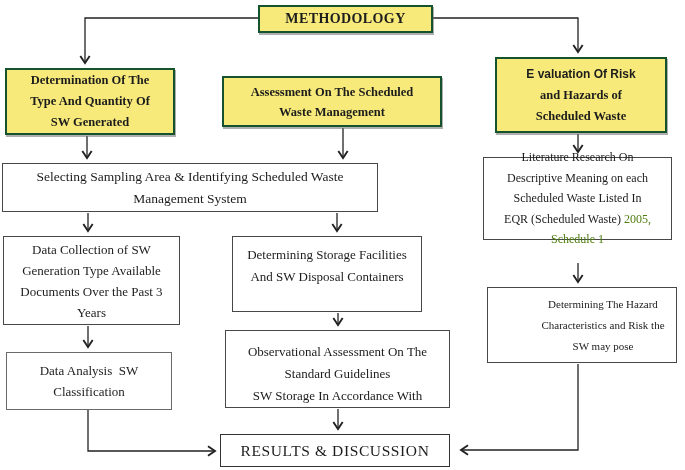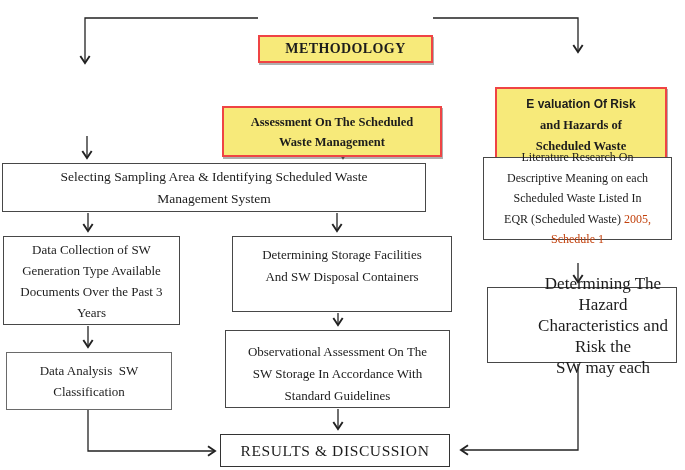--- a/index.html
+++ b/index.html
@@ -17,46 +17,45 @@
     position: absolute;
     box-sizing: border-box;
     display: flex;
     flex-direction: column;
     justify-content: center;
     align-items: center;
     text-align: center;
   }
   .ybox {
     background: #F7EA7A;
-    border: 2px solid #ef4444;
+    border: 2px solid #14532d;
     box-shadow: 1px 2px 0 rgba(110,110,110,0.55);
     font-weight: bold;
-    margin-top: 30px;
   }
   .wbox {
     background: #ffffff;
     border: 1.4px solid #474747;
   }
   .methodology {
     left: 258px; top: 5px; width: 175px; height: 28px;
     font-size: 14px; letter-spacing: 0.4px;
   }
   .branch-left   { left: 5px;   top: 68px; width: 170px; height: 67px; font-size: 12.5px; line-height: 21px; }
   .branch-middle { left: 222px; top: 76px; width: 220px; height: 51px; font-size: 12.5px; line-height: 20px; }
   .branch-right  { left: 495px; top: 57px; width: 172px; height: 76px; font-size: 12.5px; line-height: 21px; }
   .branch-right .line-sans { font-family: "Liberation Sans", sans-serif; font-size: 12px; }
-  .sampling      { left: 2px;   top: 163px; width: 424px; height: 49px; font-size: 13.5px; line-height: 22px; }
+  .sampling      { left: 2px;   top: 163px; width: 376px; height: 49px; font-size: 13.5px; line-height: 22px; }
   .collection    { left: 3px;   top: 236px; width: 177px; height: 89px; font-size: 13px; line-height: 21px; }
   .analysis      { left: 6px;   top: 352px; width: 166px; height: 58px; font-size: 13px; line-height: 21px; border-color: #6a6a6a; }
-  .storage       { left: 232px; top: 236px; width: 220px; height: 76px; font-size: 13px; line-height: 22px; justify-content: flex-start; padding-top: 7px; }
+  .storage       { left: 232px; top: 236px; width: 190px; height: 76px; font-size: 13px; line-height: 22px; justify-content: flex-start; padding-top: 7px; }
   .observational { left: 225px; top: 330px; width: 225px; height: 78px; font-size: 13px; line-height: 22px; justify-content: flex-end; }
   .literature    { left: 483px; top: 157px; width: 189px; height: 83px; font-size: 12px; line-height: 20.5px; }
-  .hazard        { left: 487px; top: 287px; width: 190px; height: 76px; font-size: 17px; line-height: 21px; padding-left: 42px; }
+  .hazard        { left: 487px; top: 287px; width: 190px; height: 76px; font-size: 11px; line-height: 21px; padding-left: 42px; }
   .results       { left: 220px; top: 434px; width: 230px; height: 33px; font-size: 15.5px; letter-spacing: 0.6px; border-color: #333; }
-  .muted { color: #c2410c; }
+  .muted { color: #4d7c0f; }
 </style>
 </head>
 <body>
 
 <div id="canvas">
 
   <svg id="wires" viewBox="0 0 685 470" xmlns="http://www.w3.org/2000/svg">
     <defs>
       <marker id="arrow" viewBox="0 0 10 10" refX="7" refY="5" markerWidth="9" markerHeight="9" orient="auto-start-reverse">
         <path d="M1,1 L7,5 L1,9" fill="none" stroke="#222222" stroke-width="1.6"></path>
@@ -76,20 +75,25 @@
       <path d="M578,134 L578,152" marker-end="url(#arrow)"></path>
       <path d="M578,263 L578,282" marker-end="url(#arrow)"></path>
       <path d="M578,364 L578,450 L461,450" marker-end="url(#arrow)"></path>
     </g>
   </svg>
 
   <div class="box ybox methodology">
     <div>METHODOLOGY</div>
   </div>
 
+  <div class="box ybox branch-left">
+    <div>Determination Of The</div>
+    <div>Type And Quantity Of</div>
+    <div>SW Generated</div>
+  </div>
 
   <div class="box ybox branch-middle">
     <div>Assessment On The Scheduled</div>
     <div>Waste Management</div>
   </div>
 
   <div class="box ybox branch-right">
     <div class="line-sans">E valuation Of Risk</div>
     <div>and Hazards of</div>
     <div>Scheduled Waste</div>
@@ -112,35 +116,35 @@
     <div>Classification</div>
   </div>
 
   <div class="box wbox storage">
     <div>Determining Storage Facilities</div>
     <div>And SW Disposal Containers</div>
   </div>
 
   <div class="box wbox observational">
     <div>Observational Assessment On The</div>
+    <div>Standard Guidelines</div>
     <div>SW Storage In Accordance With</div>
-    <div>Standard Guidelines</div>
   </div>
 
   <div class="box wbox literature">
     <div>Literature Research On</div>
     <div>Descriptive Meaning on each</div>
     <div>Scheduled Waste Listed In</div>
     <div><span>EQR (Scheduled Waste) </span><span class="muted">2005,</span></div>
     <div class="muted">Schedule 1</div>
   </div>
 
   <div class="box wbox hazard">
     <div>Determining The Hazard</div>
     <div>Characteristics and Risk the</div>
-    <div>SW may each</div>
+    <div>SW may pose</div>
   </div>
 
   <div class="box wbox results">
     <div>RESULTS &amp; DISCUSSION</div>
   </div>
 
 </div>
 
 </body></html>

